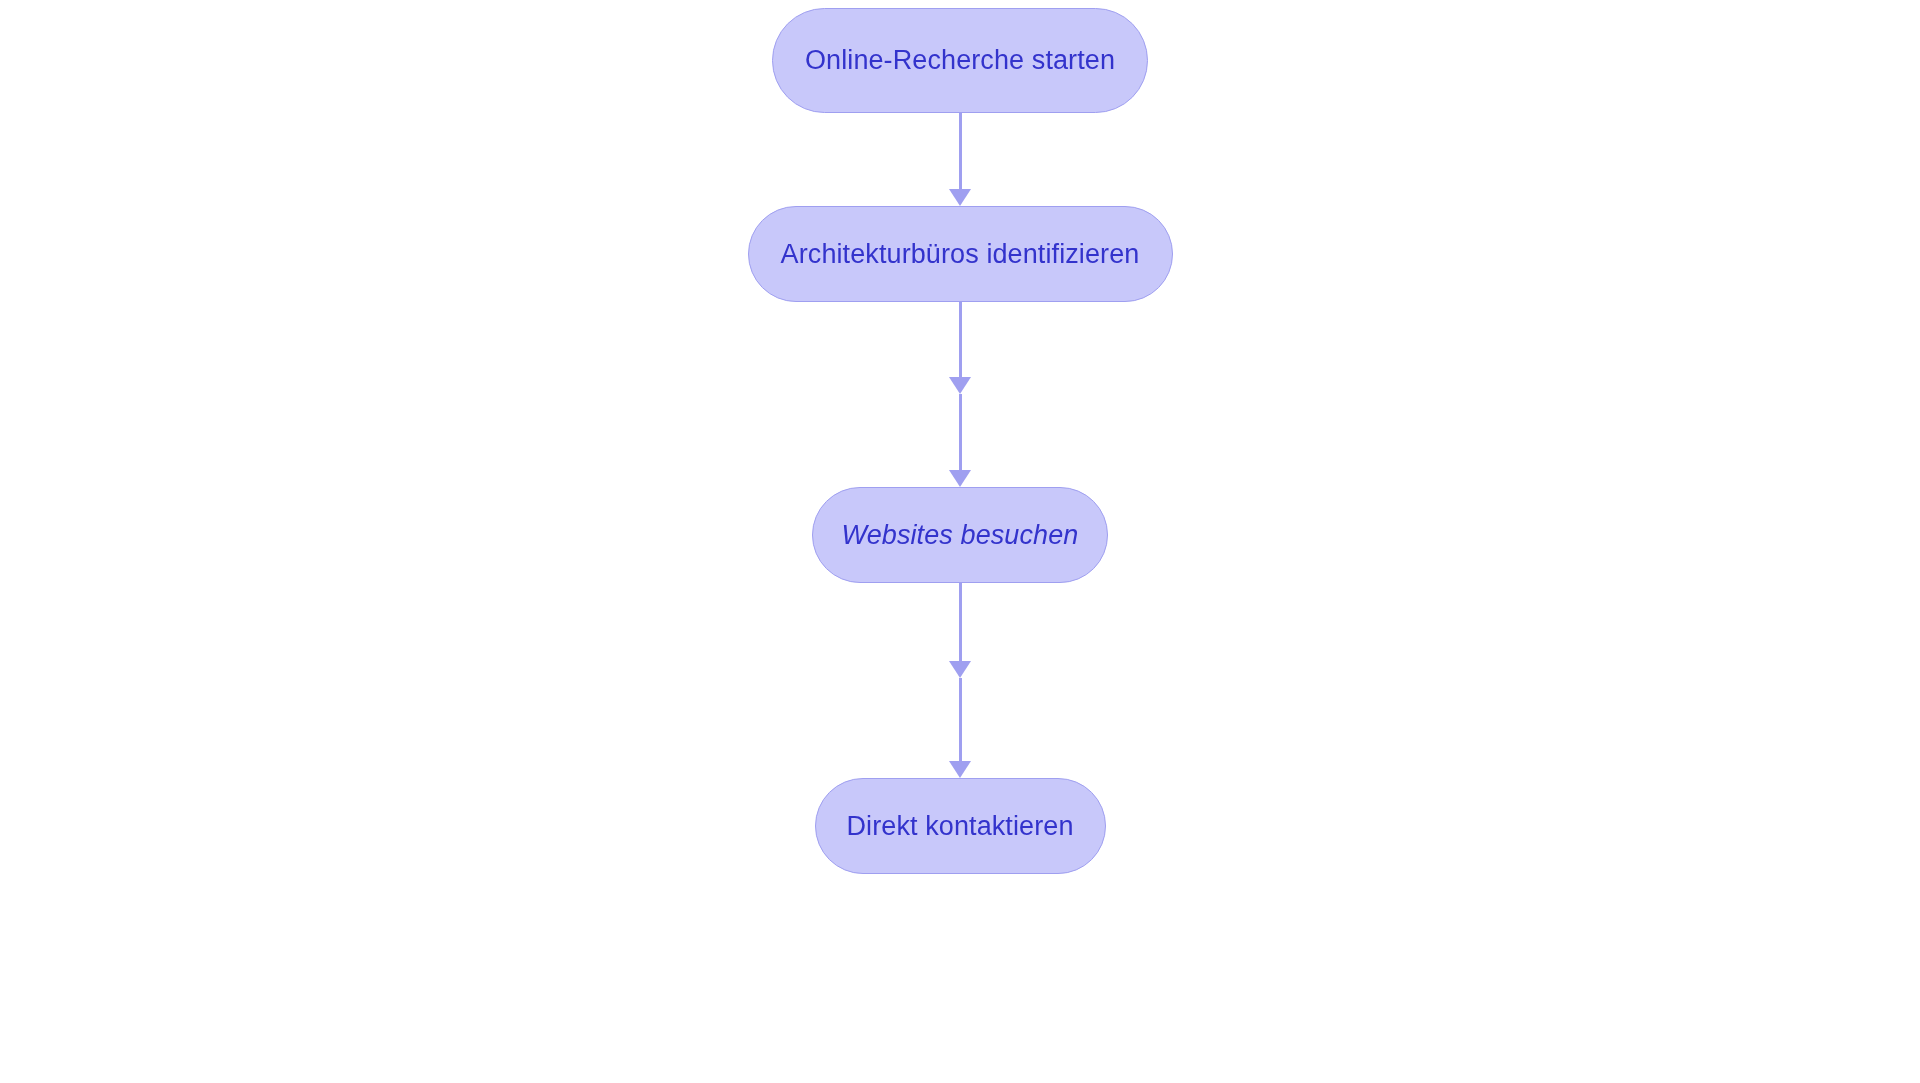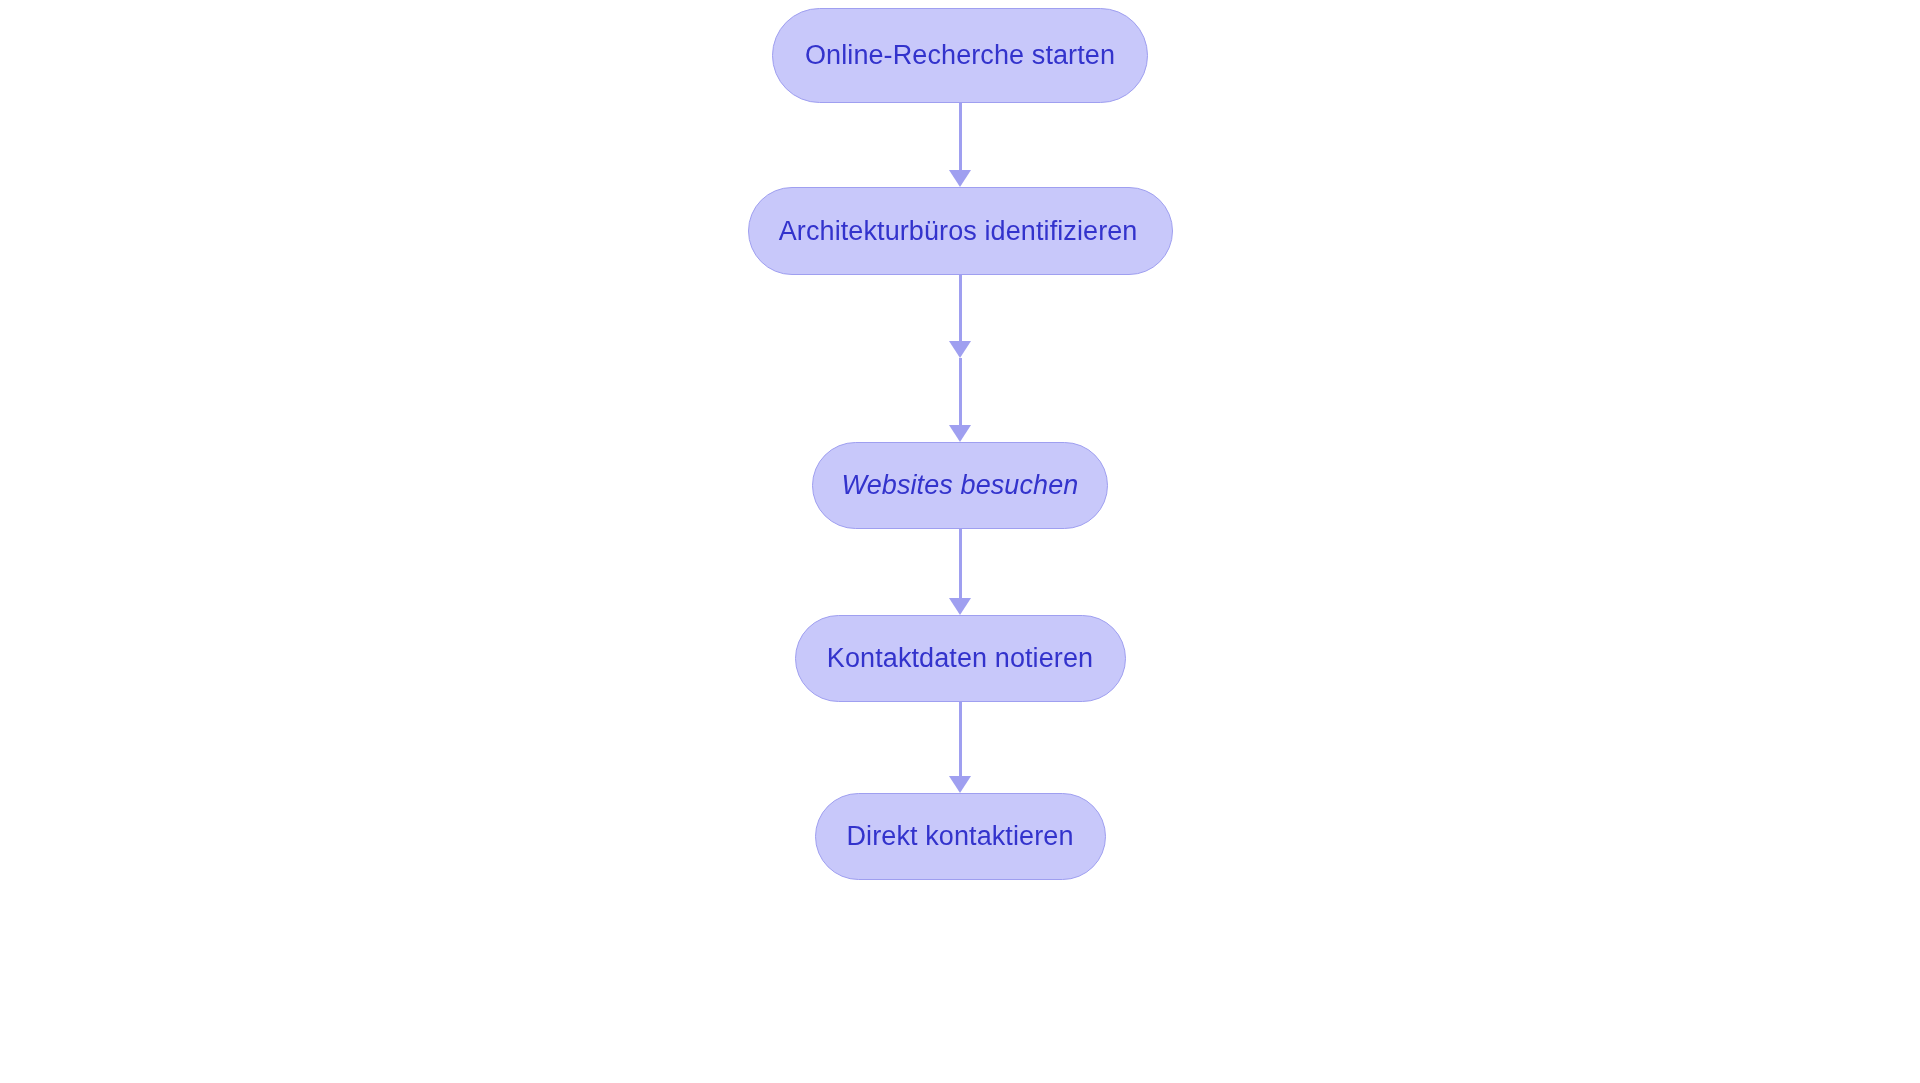--- a/index.html
+++ b/index.html
@@ -52,21 +52,21 @@
   }
 
   .flow-node .node-label {
     display: block;
     color: #3333cc;
     font-size: 27px;
   }
 
   
   .n1 { width: 376px; height: 105px; }
-  .n2 { width: 425px; height: 96px; justify-content: flex-end; }
+  .n2 { width: 425px; height: 96px; }
   .n3 { width: 541px; height: 101px; }
   .n4 { width: 296px; height: 96px; font-style: italic; }
   .n5 { width: 331px; height: 96px; }
   .n6 { width: 291px; height: 96px; }
 
   
   .flow-connector {
     position: relative;
     width: 24px;
     display: flex;
@@ -131,23 +131,20 @@
 
     <div class="flow-node n4">
       <span class="node-label">Websites besuchen</span>
     </div>
 
     <div class="flow-connector c4">
       <div class="conn-line"></div>
       <div class="conn-head"></div>
     </div>
 
-    <div class="flow-node n5">
-      <span class="node-label">Kontaktdaten notieren</span>
-    </div>
 
     <div class="flow-connector c5">
       <div class="conn-line"></div>
       <div class="conn-head"></div>
     </div>
 
     <div class="flow-node n6">
       <span class="node-label">Direkt kontaktieren</span>
     </div>
 

